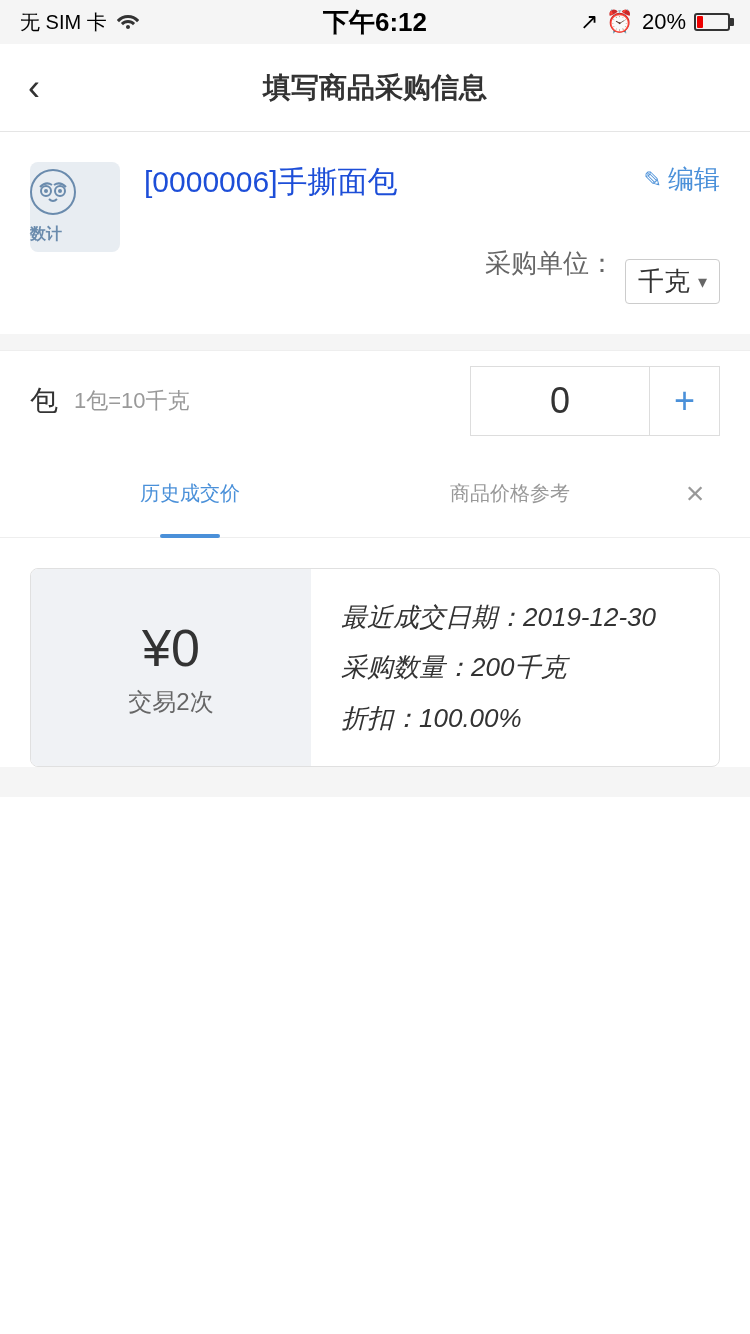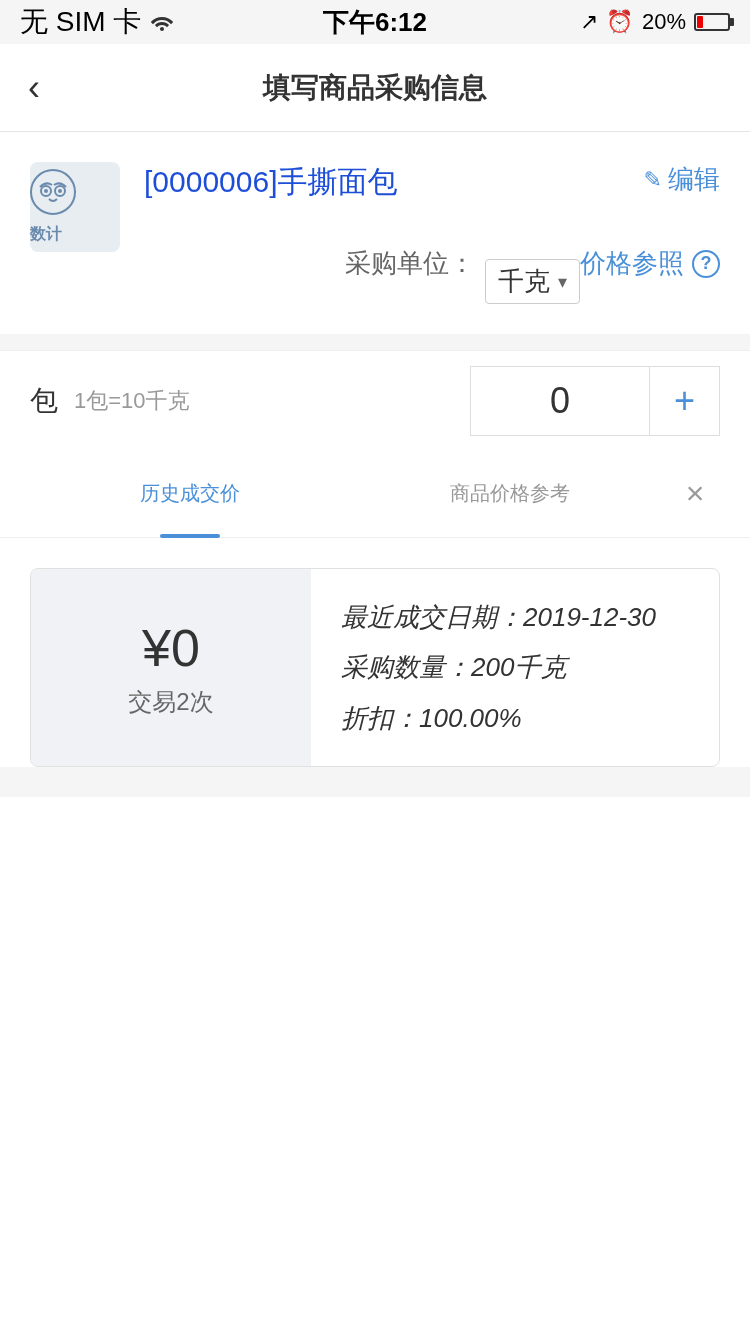--- a/index.html
+++ b/index.html
@@ -21,21 +21,21 @@
       align-items: center;
       justify-content: space-between;
       padding: 0 20px;
       font-size: 24px;
       font-weight: 500;
     }
     .status-left {
       display: flex;
       align-items: center;
       gap: 10px;
-      font-size: 28px;
+      font-size: 20px;
     }
     .status-center {
       font-size: 26px;
       font-weight: 600;
       position: absolute;
       left: 50%;
       transform: translateX(-50%);
     }
     .status-right {
       display: flex;
@@ -418,24 +418,20 @@
       </div>
     </div>
     <div class="product-unit-row">
       <div class="unit-label">
         <span>采购单位：</span>
         <div class="unit-select">
           <span>千克</span>
           <span class="unit-arrow">▾</span>
         </div>
       </div>
-      <div class="price-ref">
-        <span>价格参照</span>
-        <div class="price-ref-icon">?</div>
-      </div>
     </div>
   </div>
 </div>
 
 <div class="quantity-section">
   <div class="quantity-label">
     <span class="qty-unit-badge">包</span>
     <span class="qty-conversion">1包=10千克</span>
   </div>
   <div class="quantity-input-group">

